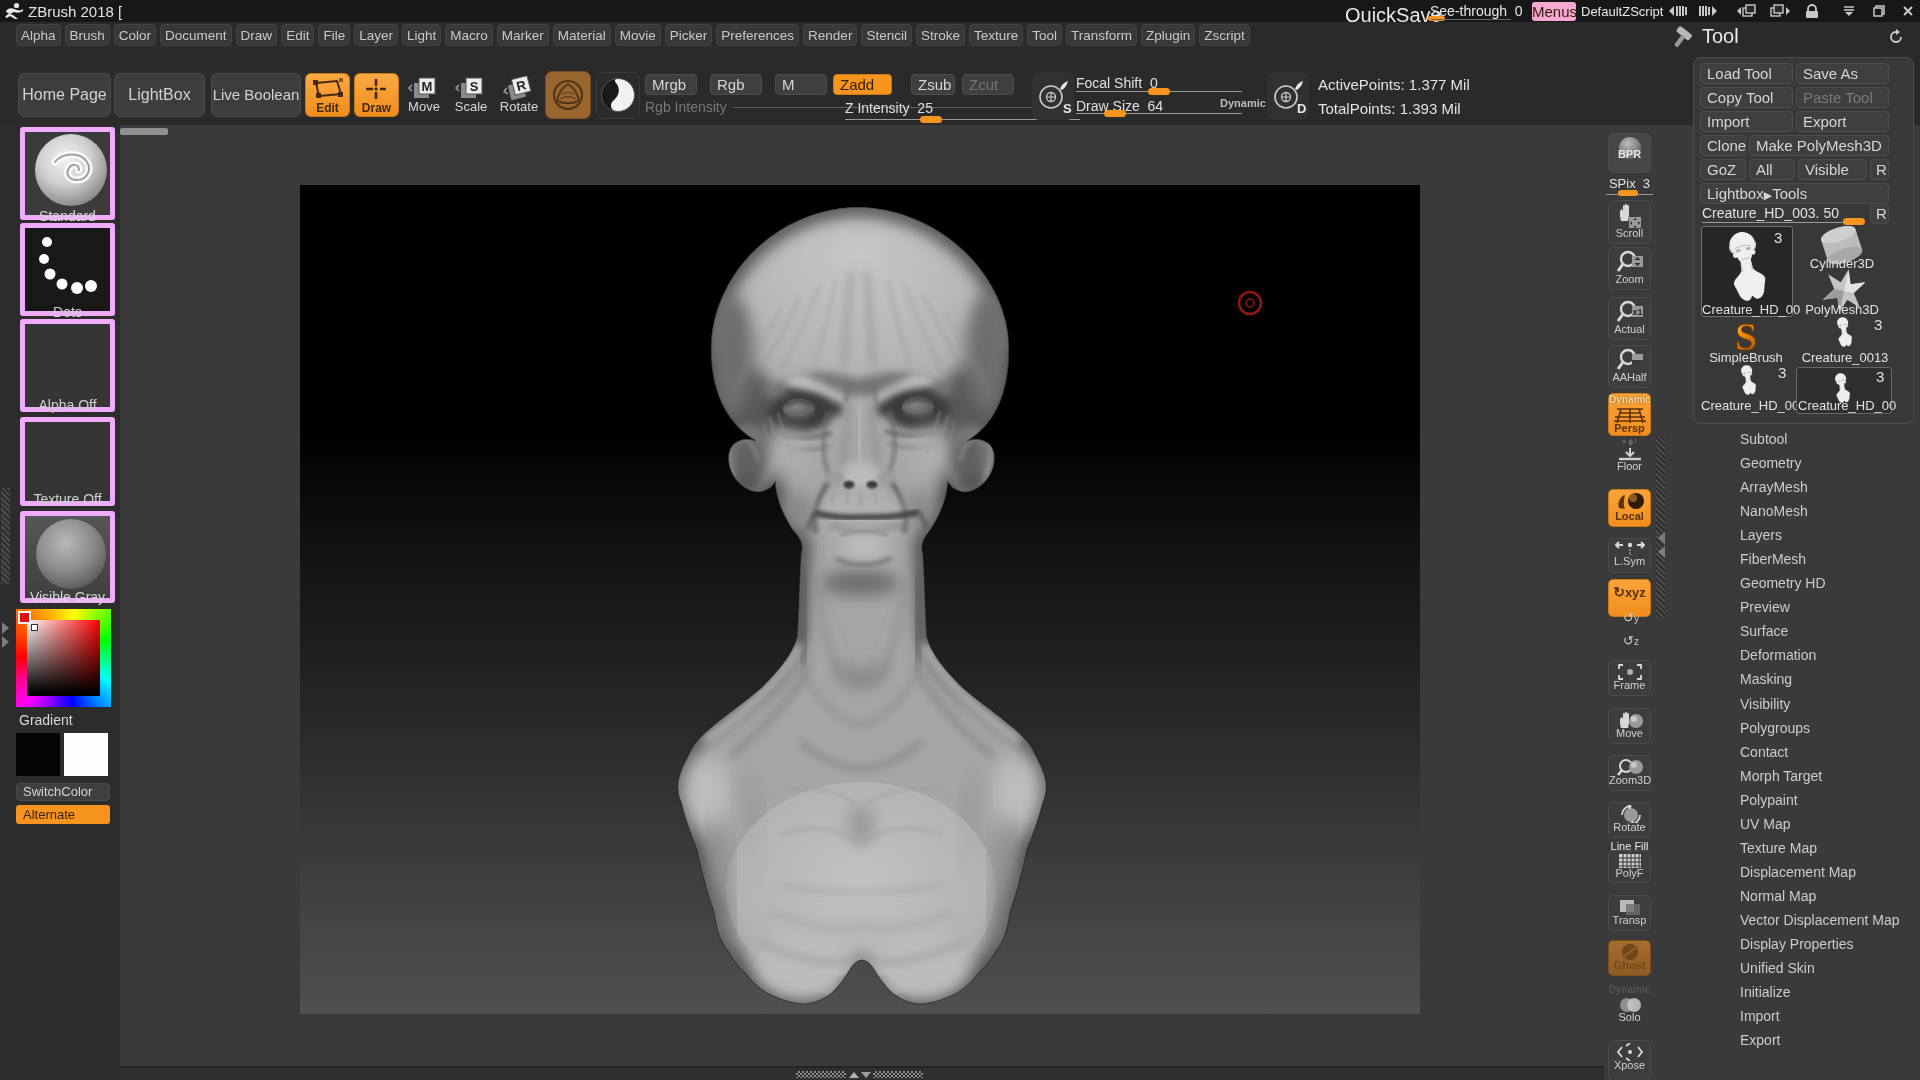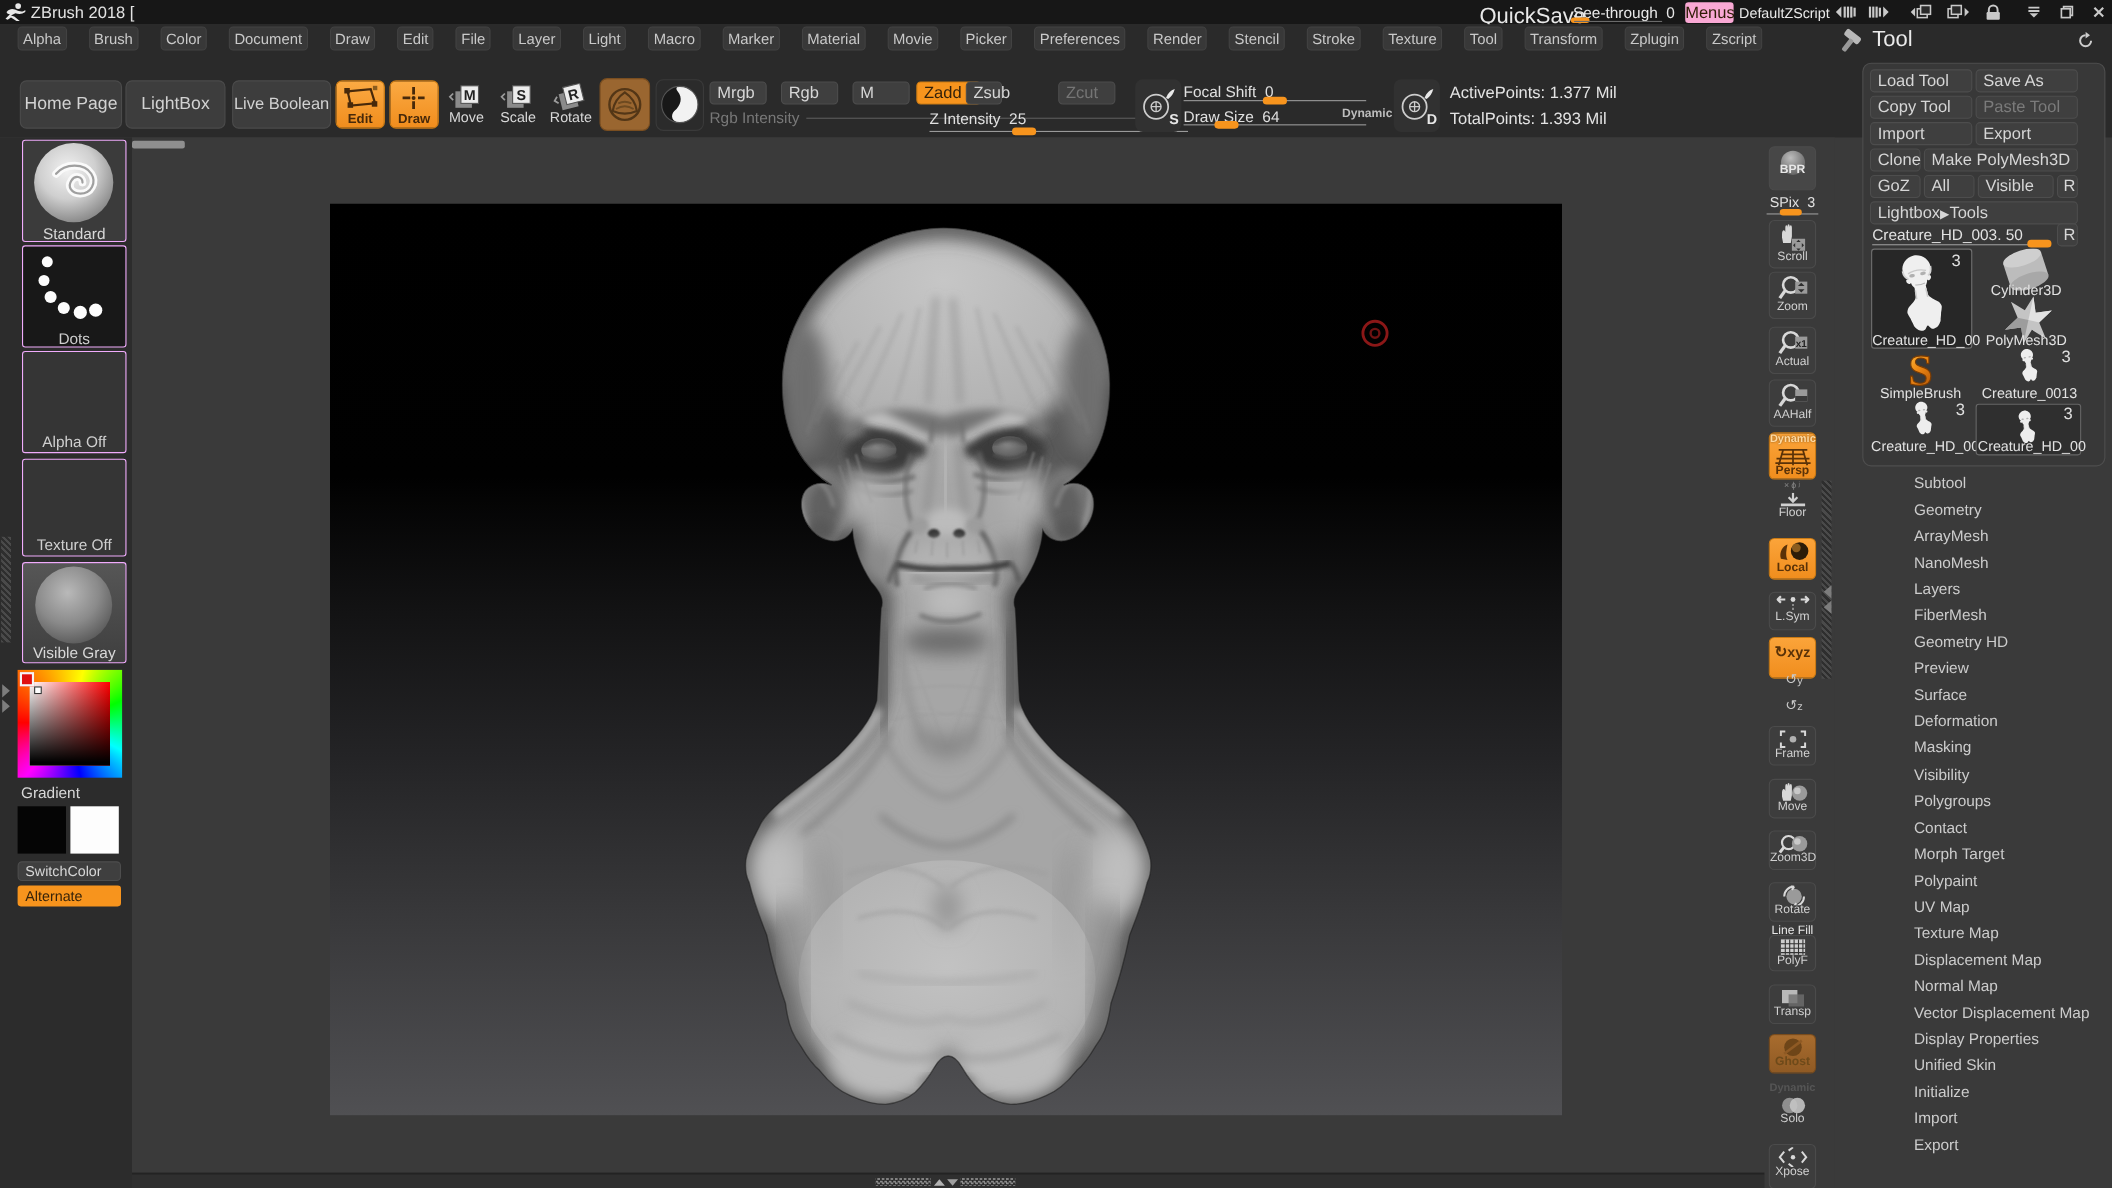--- a/index.html
+++ b/index.html
@@ -2,26 +2,26 @@
 <html><head>
 <meta charset="utf-8">
 <style>
 *{margin:0;padding:0;box-sizing:border-box}
 html,body{width:1920px;height:1080px;overflow:hidden;background:#3a3a3a;font-family:"Liberation Sans",sans-serif}
 #app{position:relative;width:1920px;height:1080px;background:#3a3a3a}
 .abs{position:absolute}
 .titlebar{left:0;top:0;width:1920px;height:22px;background:#171717;color:#dedede}
 .topzone{left:0;top:22px;width:1920px;height:103px;background:#2a2a2a}
 .leftbar{left:0;top:125px;width:120px;height:955px;background:#2c2c2c}
-.mbtn{display:inline-block;height:22px;line-height:21px;padding:0 4px;background:#383838;border:1px solid #424242;border-radius:4px;color:#c9c9c9;font-size:13.5px;margin-right:20px;vertical-align:top}
+.mbtn{display:inline-block;height:22px;line-height:21px;padding:0 4px;background:#383838;border:1px solid #424242;border-radius:4px;color:#c9c9c9;font-size:13.5px;margin-right:4px;vertical-align:top}
 .tbtn{background:#3d3d3d;border:1px solid #4b4b4b;border-radius:6px;color:#d2d2d2;font-size:16px;text-align:center}
 .obtn{background:linear-gradient(#fbaa43,#f08d1d);border:1px solid #c97a14;border-radius:6px;color:#40280a}
 .sbtn{background:#3f3f3f;border:1px solid #4d4d4d;border-radius:4px;color:#d6d6d6;font-size:15px;line-height:19px;padding-left:6px;height:21px}
 .lbl{color:#d8d8d8;font-size:13px;text-align:center}
-.thumbbox{background:#3b3b3b;border:1px solid #f0abfc;border-radius:3px}
+.thumbbox{background:#3b3b3b;border:5px solid #f0abfc;border-radius:3px}
 .seclist{color:#cccccc;font-size:14px}
 .track{height:1px;background:#9a9a9a}
 .handle{position:absolute;width:22px;height:7px;border-radius:4px;background:#f7941d}
 .stripes{background:repeating-linear-gradient(45deg,#4a4a4a 0 2px,#2e2e2e 2px 4px)}
 .ibtn{position:absolute;left:1608px;width:43px;background:#3d3d3d;border:1px solid #4b4b4b;border-radius:5px;color:#d0d0d0;font-size:11px;text-align:center}
 .ibtn svg{display:block;margin:2px auto 0}
 .ibtn .t{margin-top:-2px;line-height:12px;padding-bottom:2px}
 .tlabel{position:absolute;font-size:13px;color:#e2e2e2;text-align:center;white-space:nowrap}
 </style>
 </head>
@@ -133,21 +133,21 @@
  <svg width="42" height="45" viewBox="0 0 42 45" style="display:block">
   <circle cx="21" cy="22" r="16.5" fill="#181818"></circle>
   <path d="M21,5.5 A16.5,16.5 0 0 1 21,38.5 C14,38.5 12,32 16,28 C22,23 24,16 19,10 C17,7.5 18,5.5 21,5.5 Z" fill="#f2f2f2"></path>
   <circle cx="21" cy="22" r="16.5" fill="none" stroke="#555" stroke-width="1"></circle>
  </svg>
 </div>
 <div class="abs sbtn" style="left:645px;top:74px;width:52px">Mrgb</div>
 <div class="abs sbtn" style="left:710px;top:74px;width:52px">Rgb</div>
 <div class="abs sbtn" style="left:775px;top:74px;width:52px">M</div>
 <div class="abs sbtn" style="left:833px;top:74px;width:59px;background:#f7941d;border-color:#c97a14;color:#33210a">Zadd</div>
-<div class="abs sbtn" style="left:878px;top:74px;width:33px">Zsub</div>
+<div class="abs sbtn" style="left:911px;top:74px;width:44px">Zsub</div>
 <div class="abs sbtn" style="left:962px;top:74px;width:52px;color:#757575">Zcut</div>
 <div class="abs" style="left:645px;top:99px;font-size:14px;color:#787878">Rgb Intensity</div>
 <div class="abs track" style="left:733px;top:107px;width:322px;opacity:.45"></div>
 <div class="abs handle" style="left:1034px;top:104px;opacity:.55"></div>
 <div class="abs" style="left:845px;top:100px;font-size:14px;color:#e0e0e0">Z Intensity&nbsp; 25</div>
 <div class="abs track" style="left:845px;top:119px;width:235px"></div>
 <div class="abs handle" style="left:920px;top:116px"></div>
 <div class="abs" style="left:1032px;top:72px;width:42px;height:48px;background:#313131;border-radius:7px">
  <svg width="42" height="48" viewBox="0 0 42 48">
   <circle cx="19" cy="25" r="11" fill="none" stroke="#cccccc" stroke-width="1.6"></circle>

